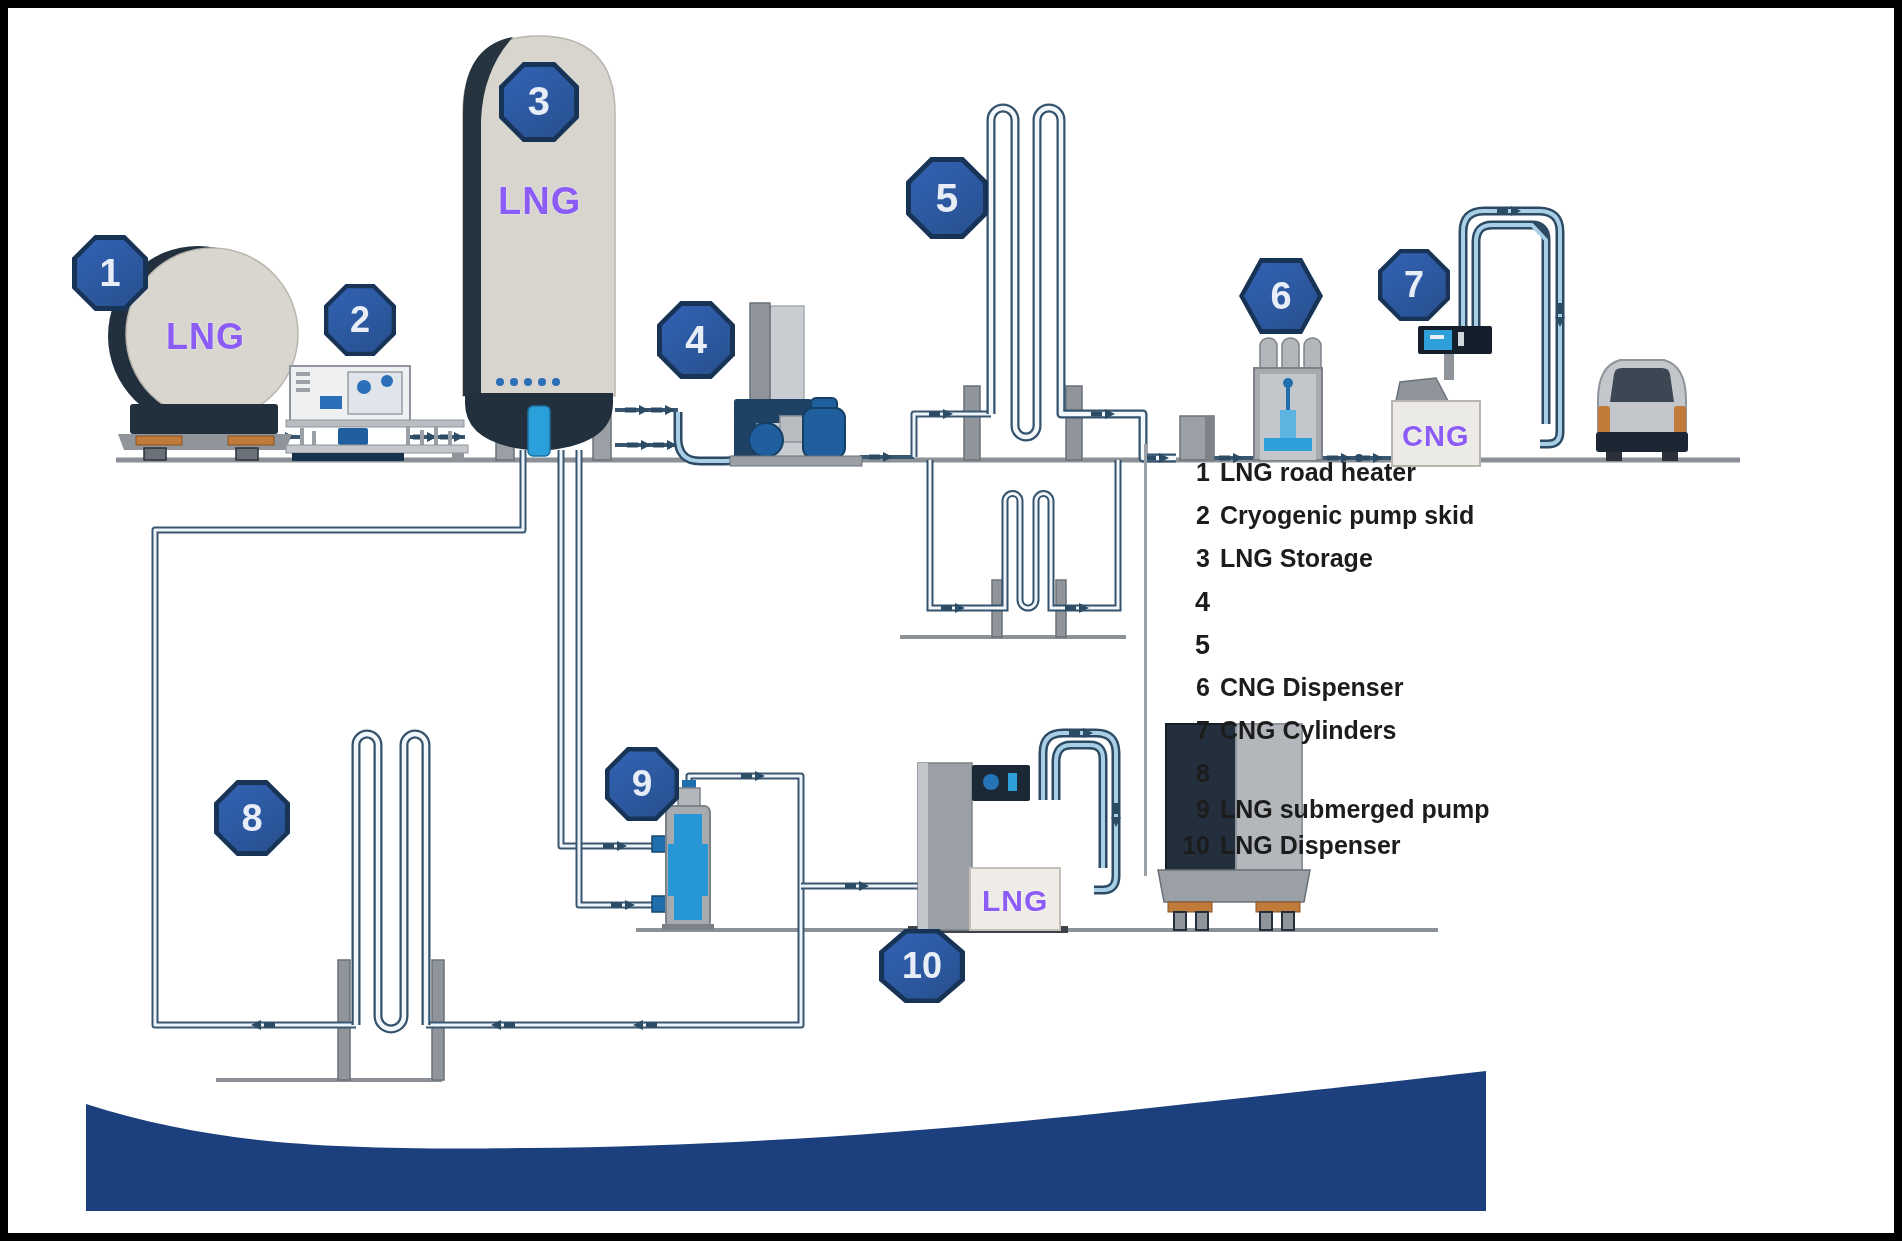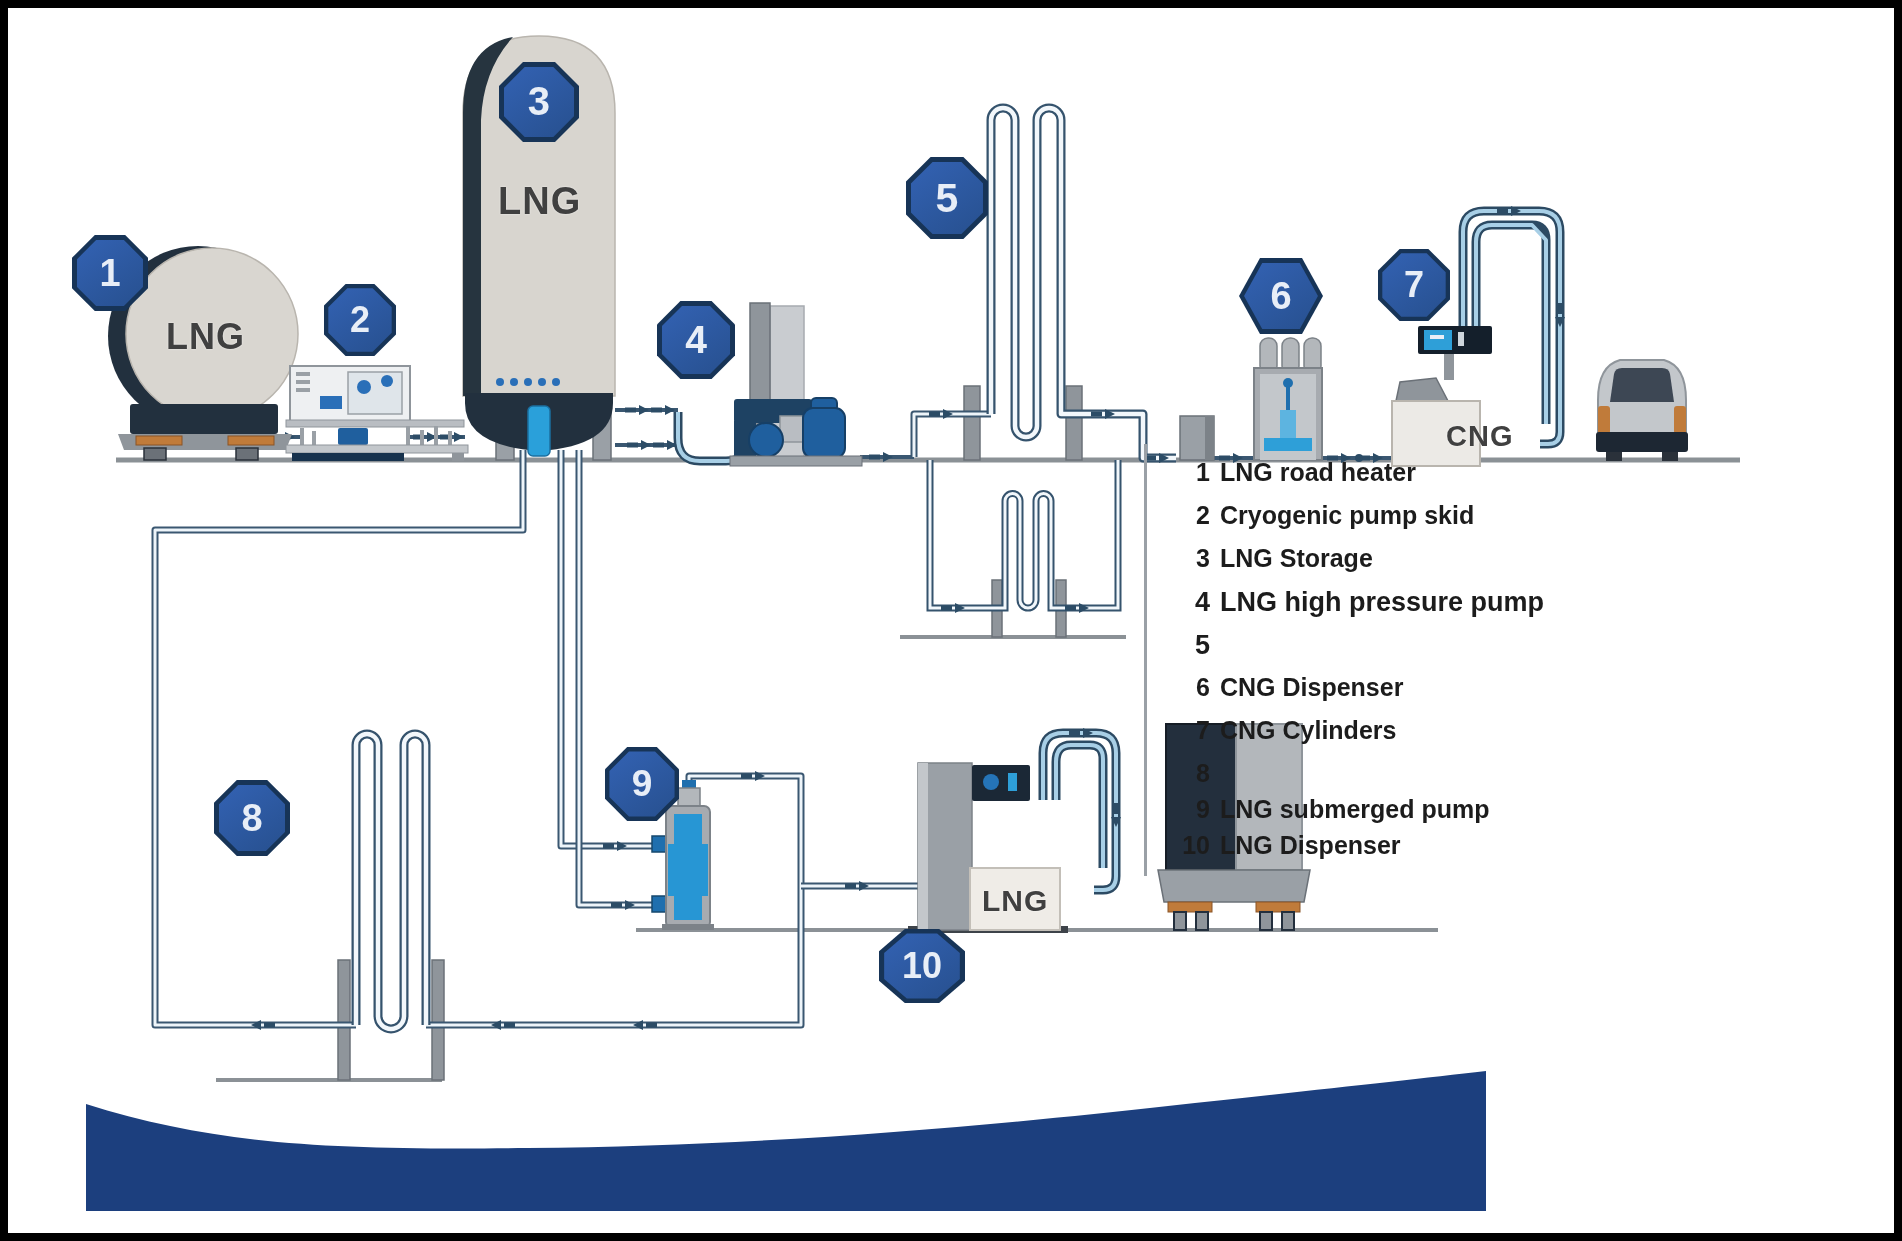--- a/index.html
+++ b/index.html
@@ -28,21 +28,21 @@
     clip-path:polygon(30% 0%,70% 0%,100% 30%,100% 70%,70% 100%,30% 100%,0% 70%,0% 30%);
     display:flex;align-items:center;justify-content:center;}
   .badge .oct-inner{width:88%;height:88%;background:linear-gradient(145deg,#3362b3,#27508f);
     clip-path:polygon(30% 0%,70% 0%,100% 30%,100% 70%,70% 100%,30% 100%,0% 70%,0% 30%);
     display:flex;align-items:center;justify-content:center;}
   .badge.hex .oct-outer,.badge.hex .oct-inner{
     clip-path:polygon(25% 0%,75% 0%,100% 50%,75% 100%,25% 100%,0% 50%);}
   .badge span{color:#e8eef7;font-weight:bold;}
 
   
-  .eqlabel{position:absolute;color:#404040;font-weight:bold;letter-spacing:1px;
+  .eqlabel{position:absolute;color:#8b5cf6;font-weight:bold;letter-spacing:1px;
     text-shadow:0 0 2px rgba(255,255,255,.8);}
 
   
   .legend{position:absolute;left:1150px;top:450px;width:600px;}
   .legend-row{display:flex;align-items:flex-start;height:43px;
     color:#1c1c1c;font-weight:bold;font-size:25px;}
   .legend-row:nth-child(4),.legend-row:nth-child(5){font-size:27px;}
   .legend-row:nth-child(n+8){height:36px;}
   .legend-num{width:52px;text-align:right;padding-right:10px;flex:none;}
 </style>
@@ -354,39 +354,38 @@
 <div class="badge" style="left:871px;top:921px;width:86px;height:74px;">
   <div class="oct-outer">
         <div class="oct-inner">
           <span style="font-size:36px;">10</span>
         </div>
       </div>
 </div>
 
 <div class="eqlabel" style="left:158px;top:308px;font-size:36px;">LNG</div>
 <div class="eqlabel" style="left:490px;top:172px;font-size:38px;">LNG</div>
-<div class="eqlabel" style="left:1394px;top:412px;font-size:29px;margin-left:44px;">CNG</div>
+<div class="eqlabel" style="left:1394px;top:412px;font-size:29px;">CNG</div>
 <div class="eqlabel" style="left:974px;top:876px;font-size:30px;">LNG</div>
 
 <div class="legend">
   <div class="legend-row">
     <span class="legend-num">1</span>
     <span>LNG road heater</span>
   </div>
   <div class="legend-row">
     <span class="legend-num">2</span>
     <span>Cryogenic pump skid</span>
   </div>
   <div class="legend-row">
     <span class="legend-num">3</span>
     <span>LNG Storage</span>
   </div>
   <div class="legend-row">
     <span class="legend-num">4</span>
-    <span>LNG high pressure pump</span>
   </div>
   <div class="legend-row">
     <span class="legend-num">5</span>
   </div>
   <div class="legend-row">
     <span class="legend-num">6</span>
     <span>CNG Dispenser</span>
   </div>
   <div class="legend-row">
     <span class="legend-num">7</span>

